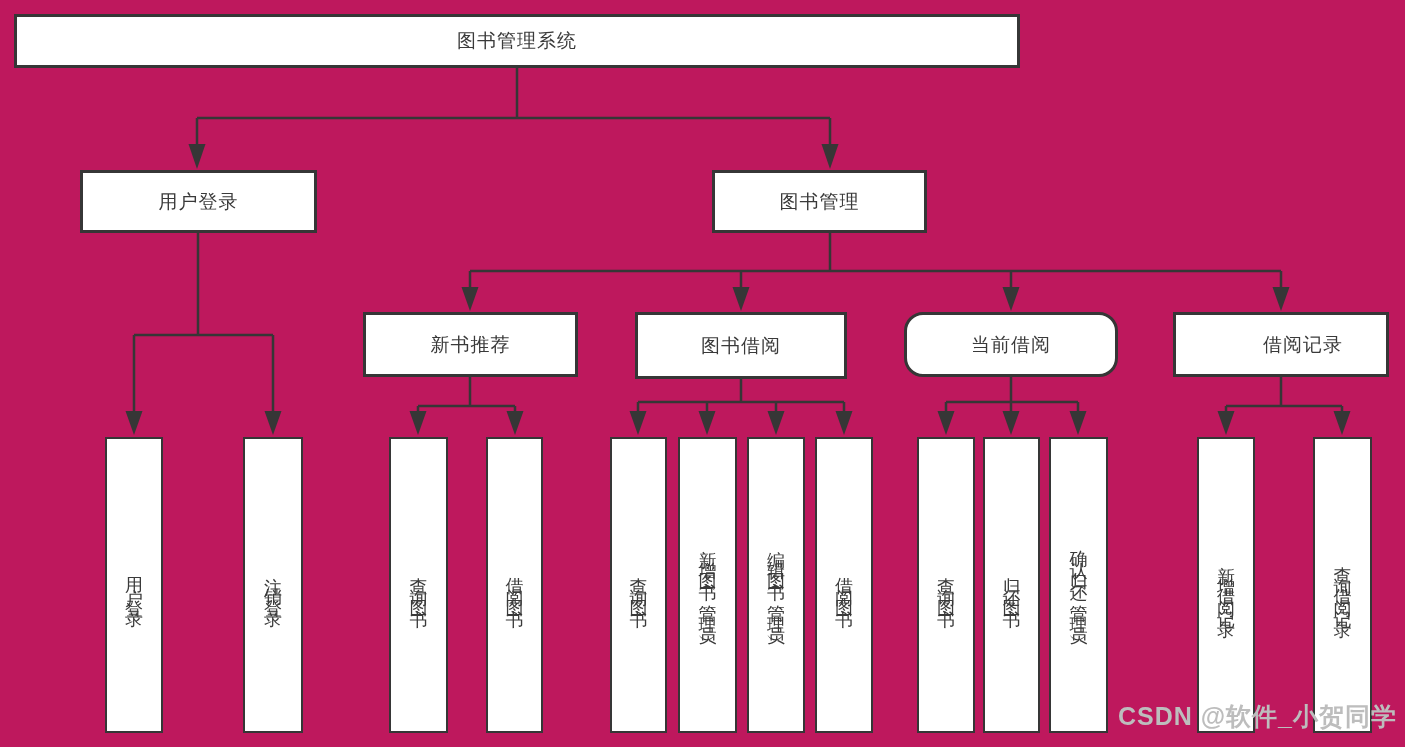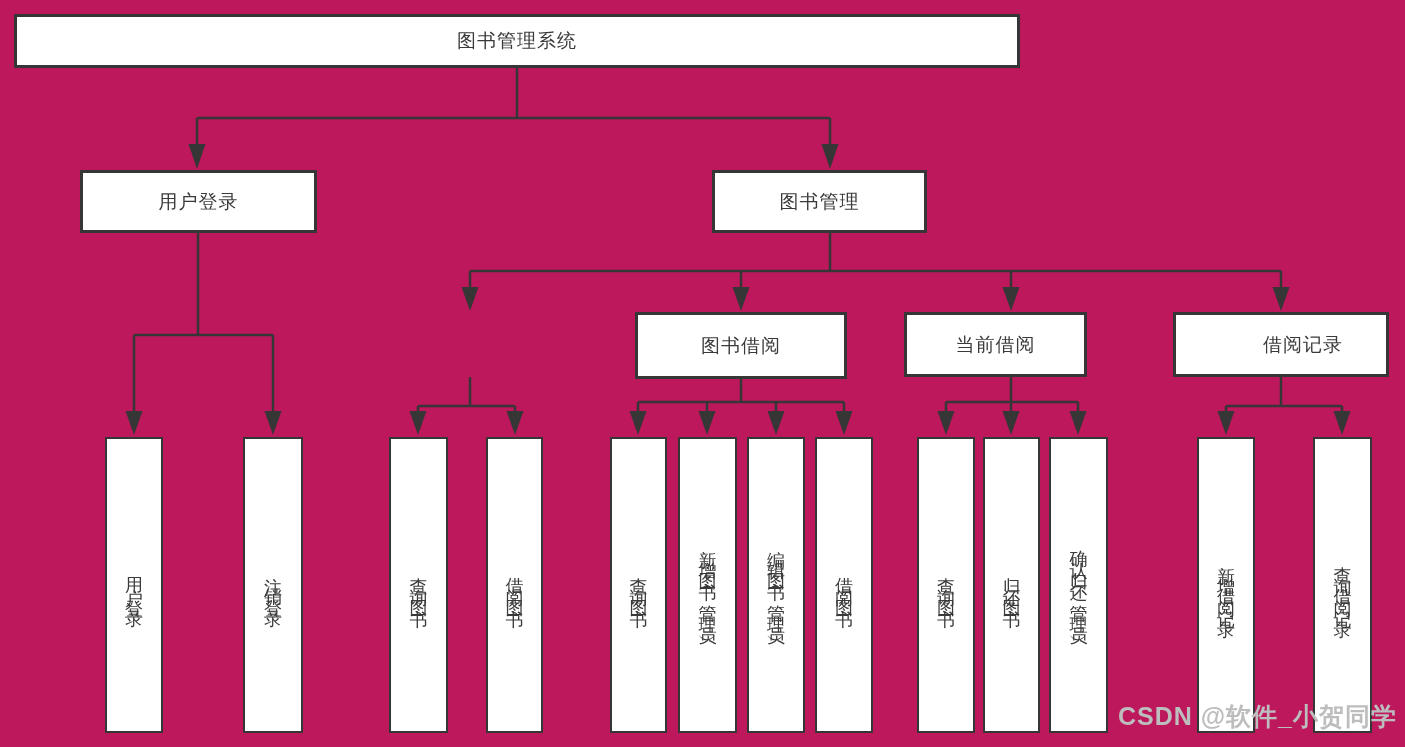--- a/index.html
+++ b/index.html
@@ -96,24 +96,27 @@
     <span class="label">图书管理系统</span>
   </div>
 
   <div class="node" style="left:80px;top:170px;width:237px;height:63px;">
     <span class="label">用户登录</span>
   </div>
   <div class="node" style="left:712px;top:170px;width:215px;height:63px;">
     <span class="label">图书管理</span>
   </div>
 
+  <div class="node" style="left:363px;top:312px;width:215px;height:65px;">
+    <span class="label">新书推荐</span>
+  </div>
   <div class="node" style="left:635px;top:312px;width:212px;height:67px;justify-content:center;">
     <span class="label">图书借阅</span>
   </div>
-  <div class="node" style="left:904px;top:312px;width:183px;height:65px;">
+  <div class="node" style="left:904px;top:312px;width:214px;height:65px;border-radius:19px;">
     <span class="label">当前借阅</span>
   </div>
   <div class="node" style="left:1173px;top:312px;width:216px;height:65px;padding-left:44px;">
     <span class="label">借阅记录</span>
   </div>
 
   <div class="node leaf" style="left:105px;top:437px;width:58px;height:296px;">
     <span class="label-v">用户登录</span>
   </div>
   <div class="node leaf" style="left:243px;top:437px;width:60px;height:296px;">

